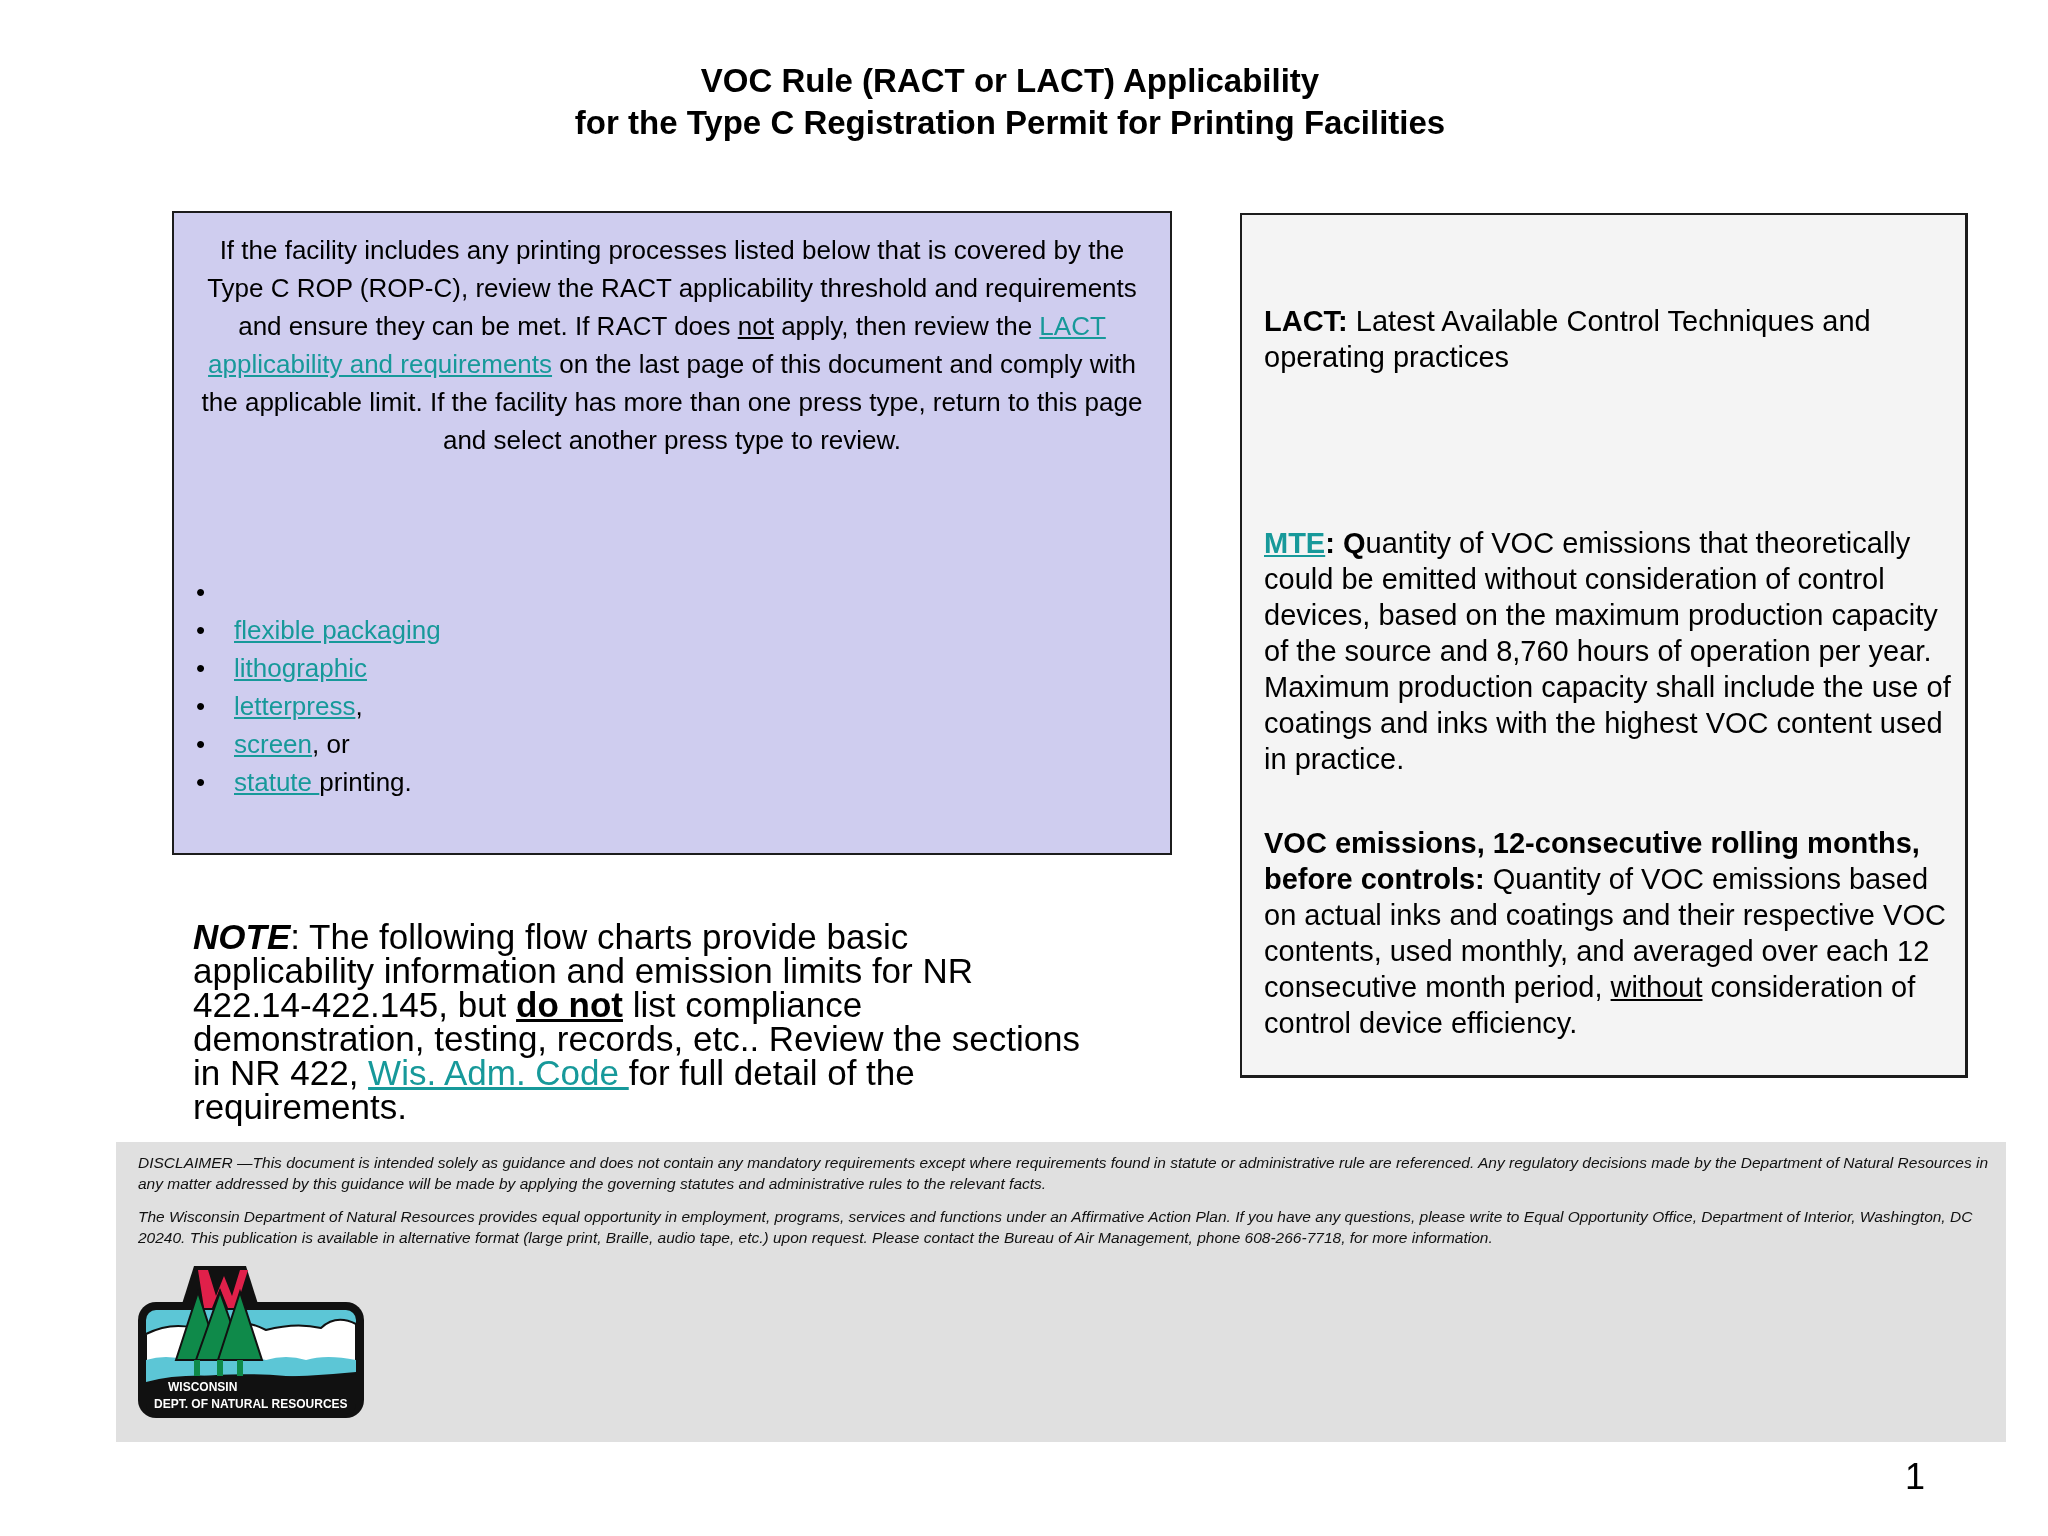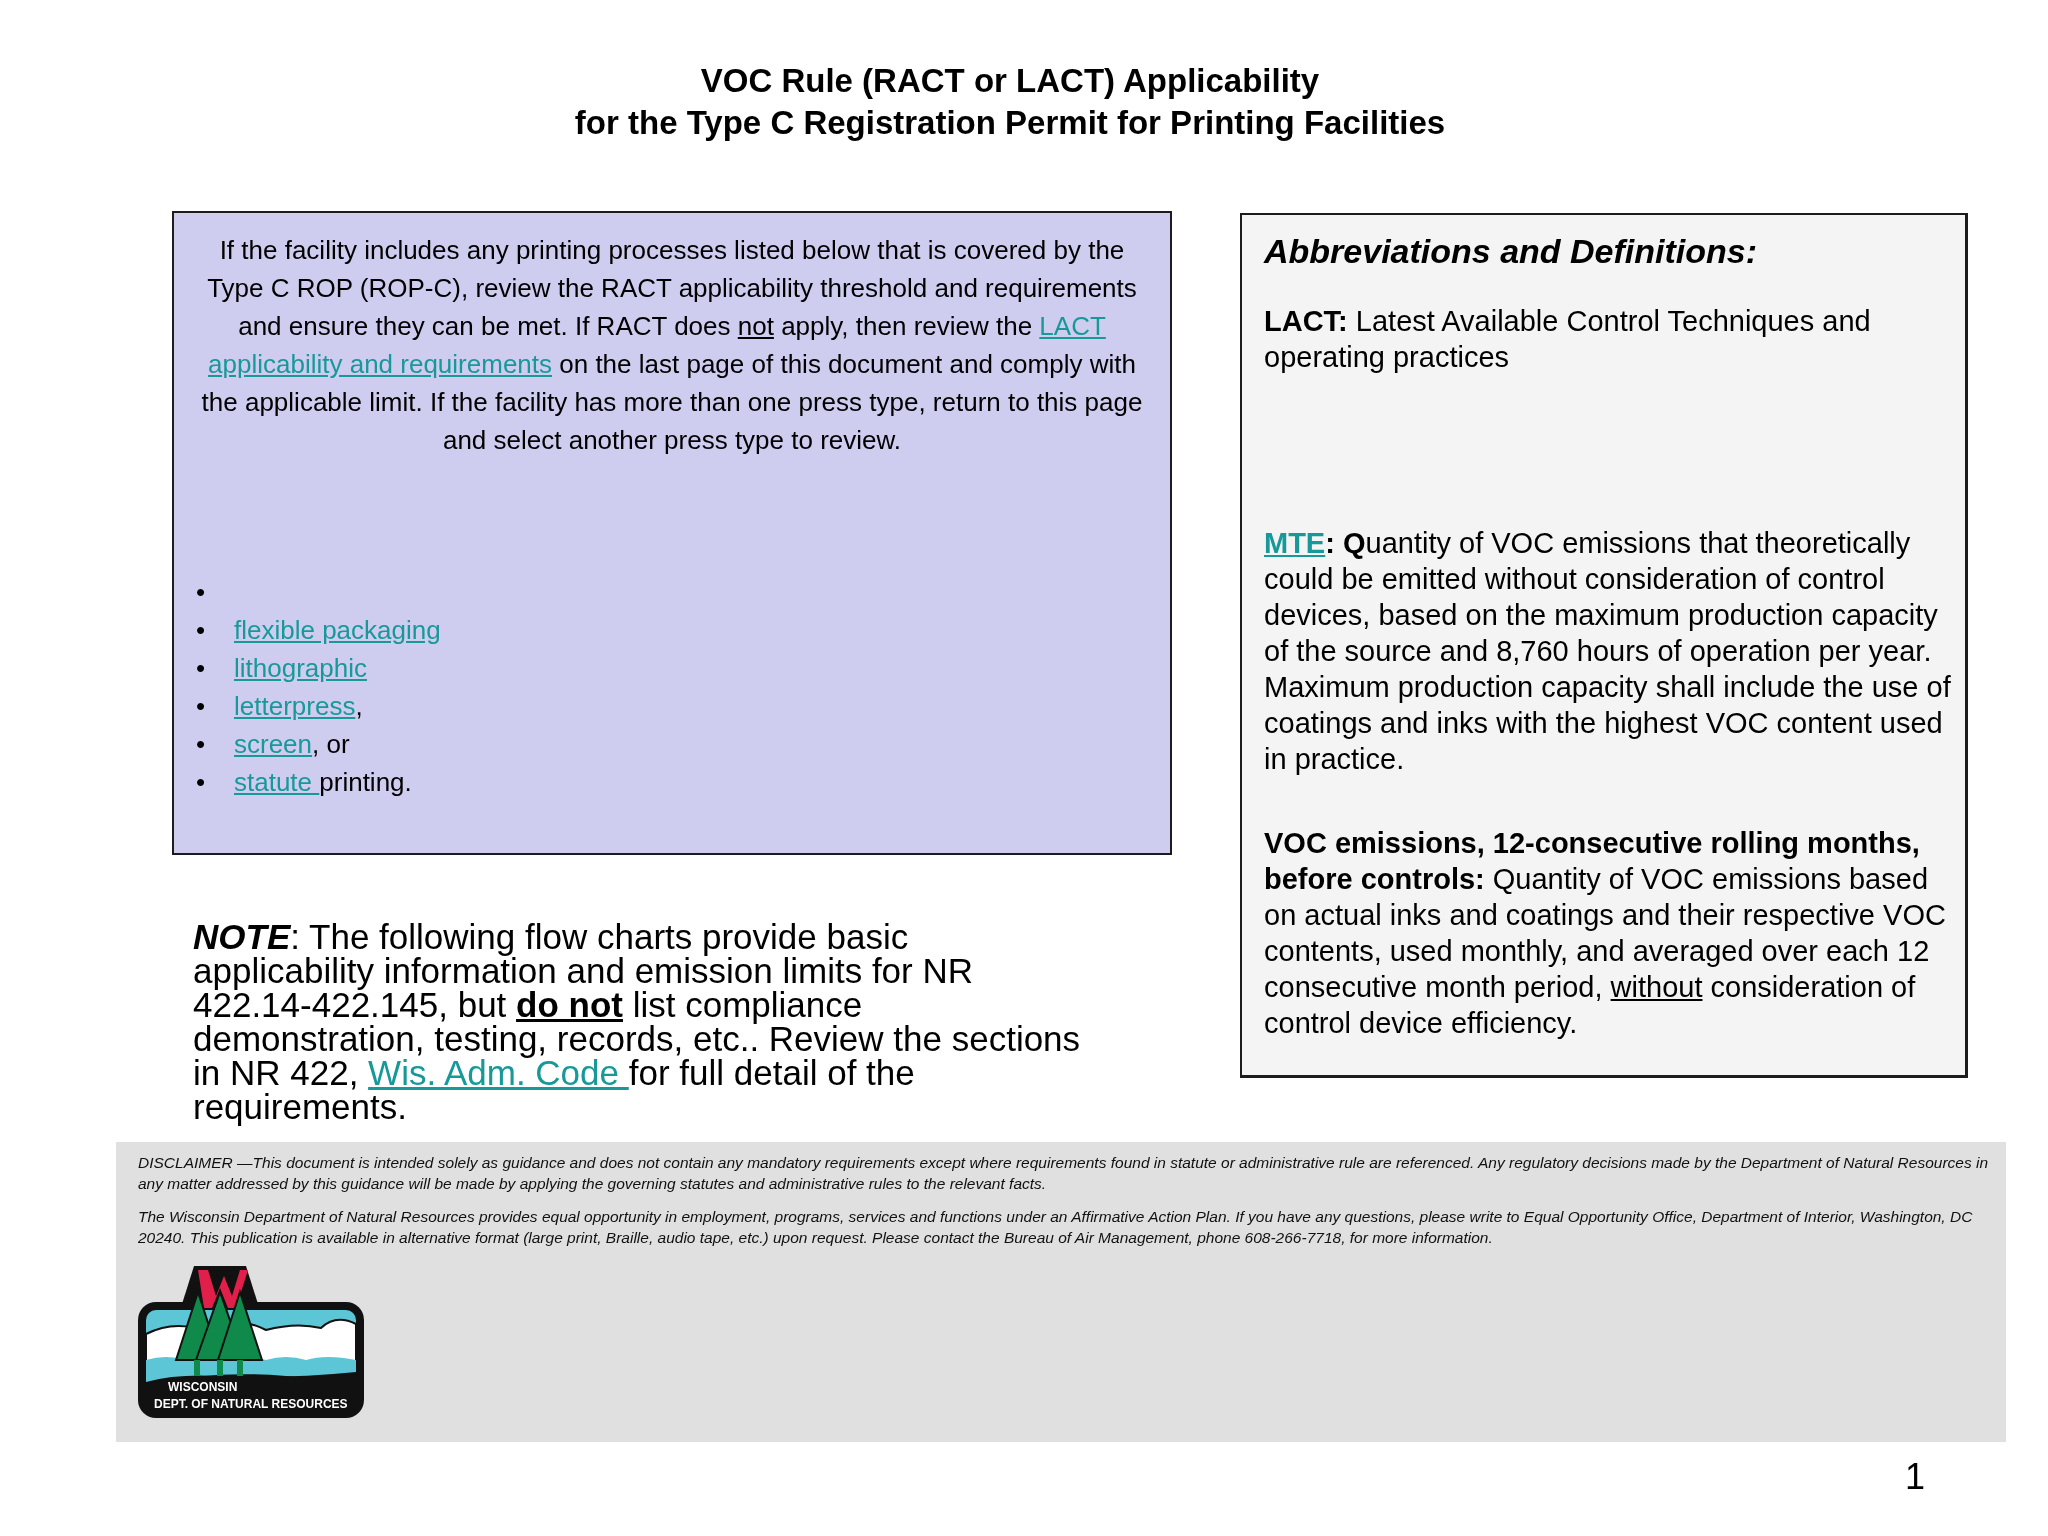--- a/index.html
+++ b/index.html
@@ -69,21 +69,20 @@
     <li><span class="bullet">•</span><a class="lnk" href="#">lithographic</a><span></span></li>
     <li><span class="bullet">•</span><a class="lnk" href="#">letterpress</a><span>,</span></li>
     <li><span class="bullet">•</span><a class="lnk" href="#">screen</a><span>, or</span></li>
     <li><span class="bullet">•</span><a class="lnk" href="#">statute </a><span>printing.</span></li>
   </ul>
 </div>
 
 <div class="note"><span class="b" style="font-style:italic">NOTE</span><span>:  The following flow charts provide basic applicability information and emission limits for NR 422.14-422.145, but </span><span class="b u">do not</span><span> list compliance demonstration, testing, records, etc..  Review the sections in NR 422, </span><a class="lnk" href="#">Wis. Adm. Code </a><span>for full detail of the requirements.</span></div>
 
 <div class="right-box">
-  <div class="abbr-title">Abbreviations and Definitions:</div>
   <div class="def" style="top:88px"><span class="b">LACT:</span><span>  Latest Available Control Techniques and operating practices</span></div>
   <div class="def" style="top:310px"><a class="lnk b" href="#">MTE</a><span class="b">:  </span><span class="b">Q</span><span>uantity of VOC emissions that theoretically could be emitted without consideration of control devices, based on the maximum production capacity of the source and 8,760 hours of operation per year.  Maximum production capacity shall include the use of coatings and inks with the highest VOC content used in practice.</span></div>
   <div class="def" style="top:610px"><span class="b">VOC emissions, 12-consecutive rolling months, before controls:</span><span>  Quantity of VOC emissions based on actual inks and coatings and their respective VOC contents, used monthly, and averaged over each 12 consecutive month period, </span><span class="u">without</span><span> consideration of control device efficiency.</span></div>
 </div>
 
 <div class="footer">
   <div class="disc" style="top:10px">DISCLAIMER —This document is intended solely as guidance and does not contain any mandatory requirements except where requirements found in statute or administrative rule are referenced. Any regulatory decisions made by the Department of Natural Resources in any matter addressed by this guidance will be made by applying the governing statutes and administrative rules to the relevant facts.</div>
   <div class="disc" style="top:64px">The Wisconsin Department of Natural Resources provides equal opportunity in employment, programs, services and functions under an Affirmative Action Plan. If you have any questions, please write to Equal Opportunity Office, Department of Interior, Washington, DC 20240. This publication is available in alternative format (large print, Braille, audio tape, etc.) upon request. Please contact the Bureau of Air Management, phone 608-266-7718, for more information.</div>
 
   <div class="logo">

